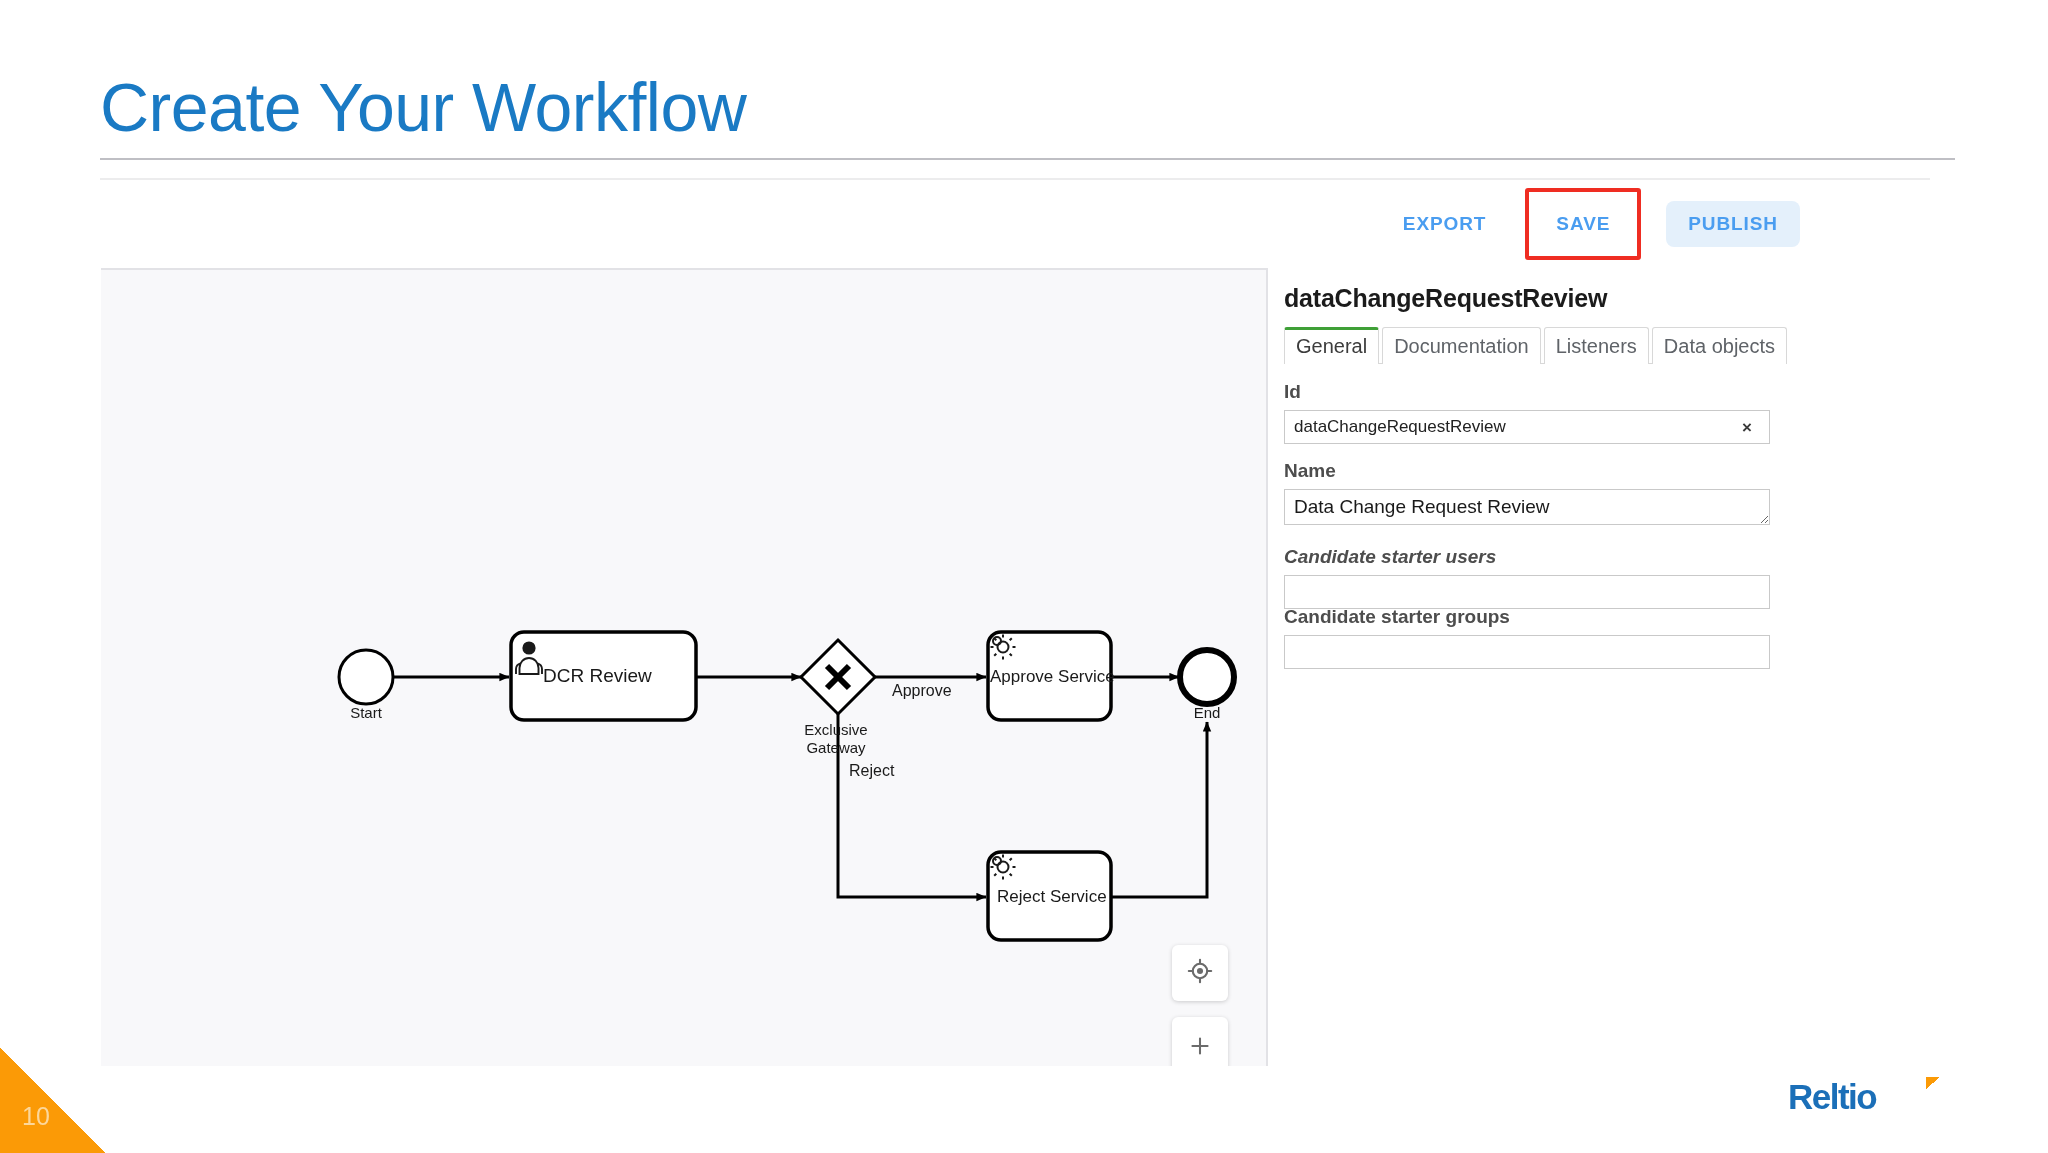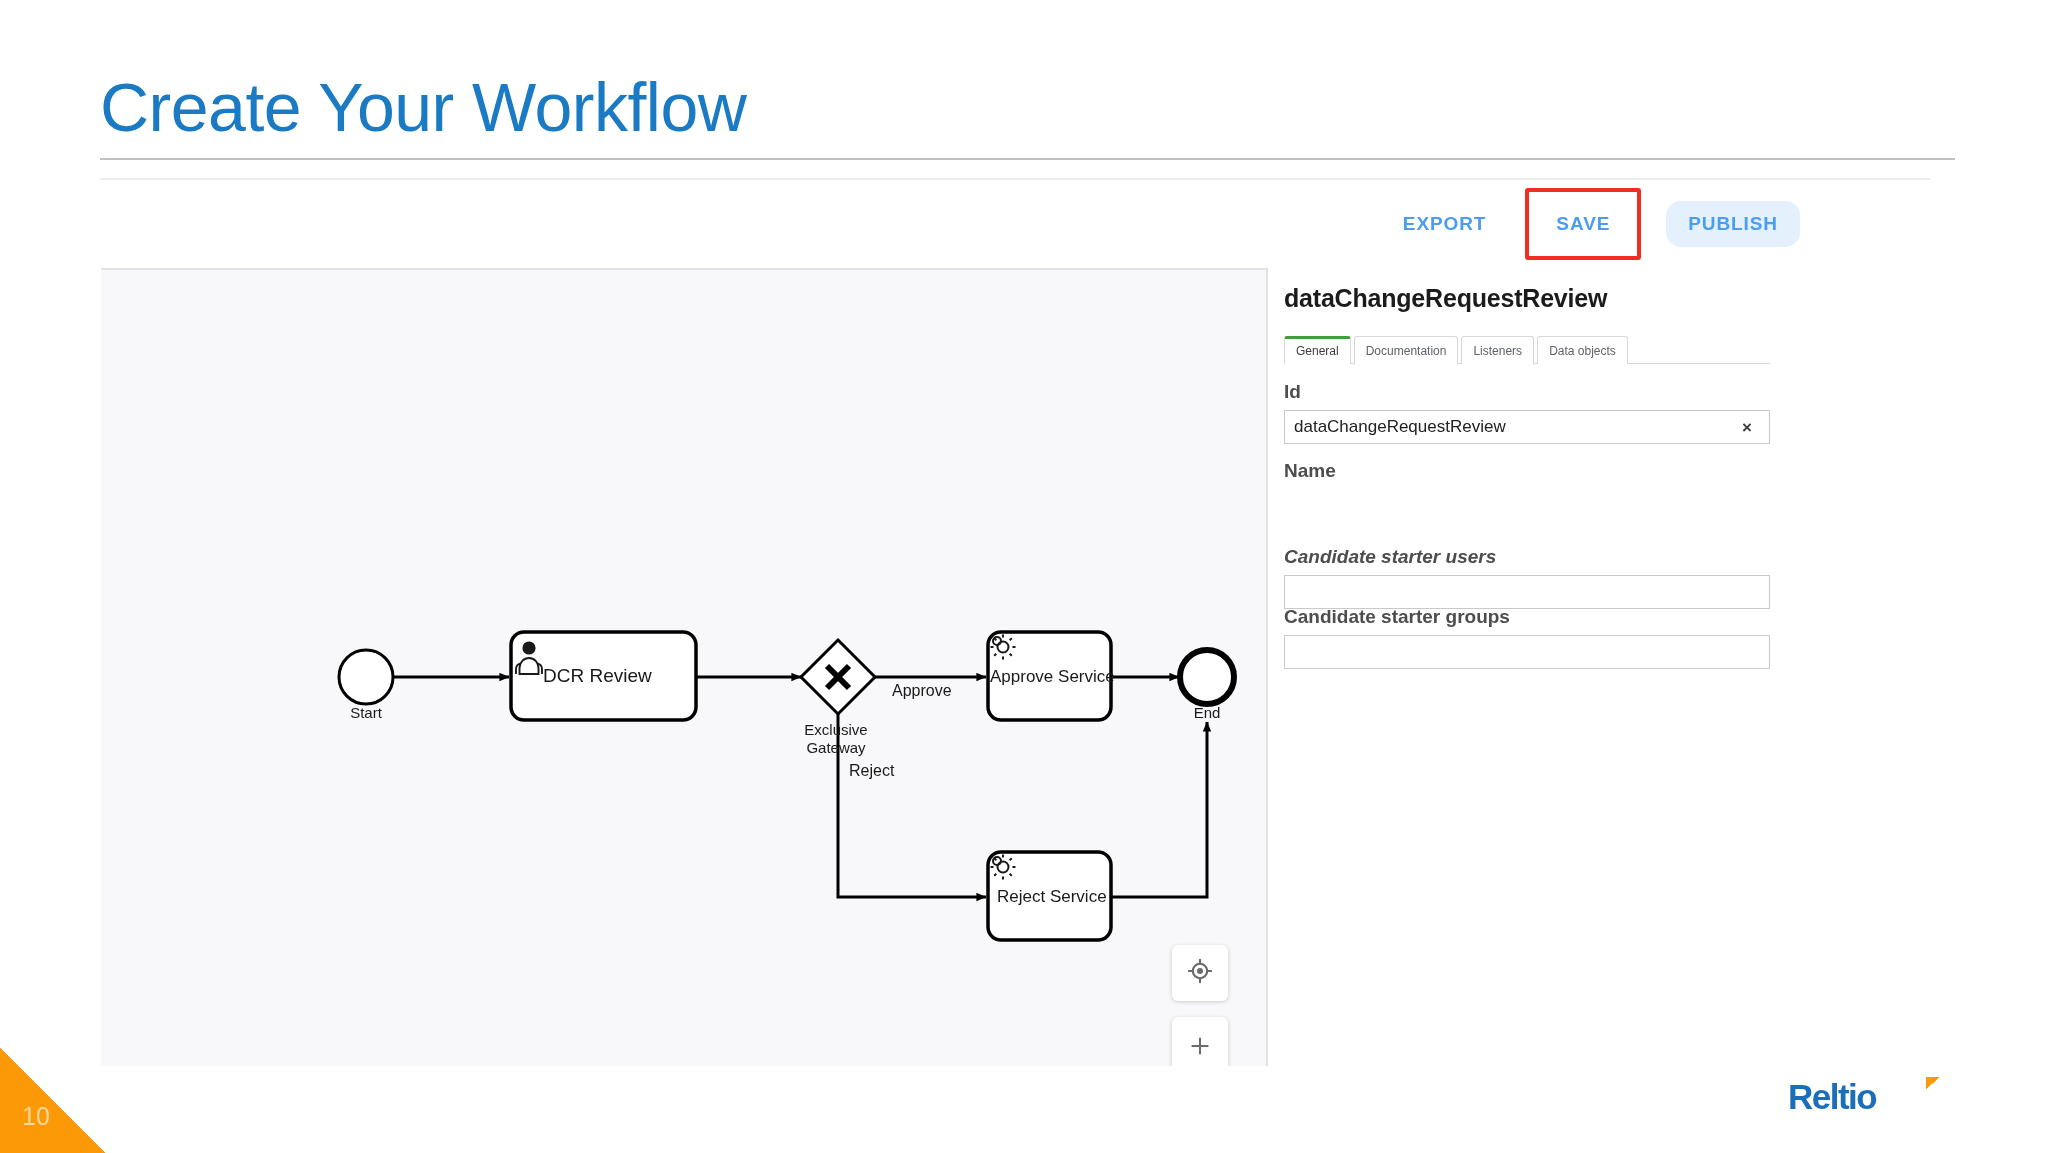--- a/index.html
+++ b/index.html
@@ -104,21 +104,21 @@
   }
   #publish-btn {
     margin-left: 34px;
     background: #e4f0fb;
     color: #4a9df0;
     font-size: 19px;
     font-weight: 600;
     letter-spacing: 0.9px;
     padding: 12px 22px;
     border: none;
-    border-radius: 15px;
+    border-radius: 8px;
     cursor: pointer;
     font-family: "Liberation Sans", sans-serif;
   }
 
   
   #editor {
     position: absolute;
     left: 101px;
     top: 268px;
     width: 1685px;
@@ -177,21 +177,21 @@
   #tabs {
     position: absolute;
     left: 16px; top: 62px;
     width: 486px;
     height: 34px;
     display: flex;
     align-items: flex-end;
     border-bottom: 1px solid #d8d8d8;
   }
   .tab {
-    font-size: 12px;
+    font-size: 20px;
     color: #5f6368;
     padding: 7px 11px 6px 11px;
     border: 1px solid #d8d8d8;
     border-bottom: none;
     background: #ffffff;
     border-radius: 3px 3px 0 0;
     margin-right: 3px;
     cursor: pointer;
     white-space: nowrap;
     position: relative;
@@ -445,20 +445,21 @@
         <div class="tab">
           <span>Data objects</span>
         </div>
       </div>
 
       <div class="field-label" id="id-label">Id</div>
       <input class="field-input" id="id-input" type="text" value="dataChangeRequestReview" style="">
       <div id="id-clear">×</div>
 
       <div class="field-label" id="name-label">Name</div>
+      <textarea class="field-textarea" id="name-textarea" style="">Data Change Request Review</textarea>
 
       <div class="field-label" id="csu-label">Candidate starter users</div>
       <input class="field-input" id="csu-input" type="text" value="" style="">
 
       <div class="field-label" id="csg-label">Candidate starter groups</div>
       <input class="field-input" id="csg-input" type="text" value="" style="">
     </div>
   </div>
 
   <div id="page-corner"></div>

